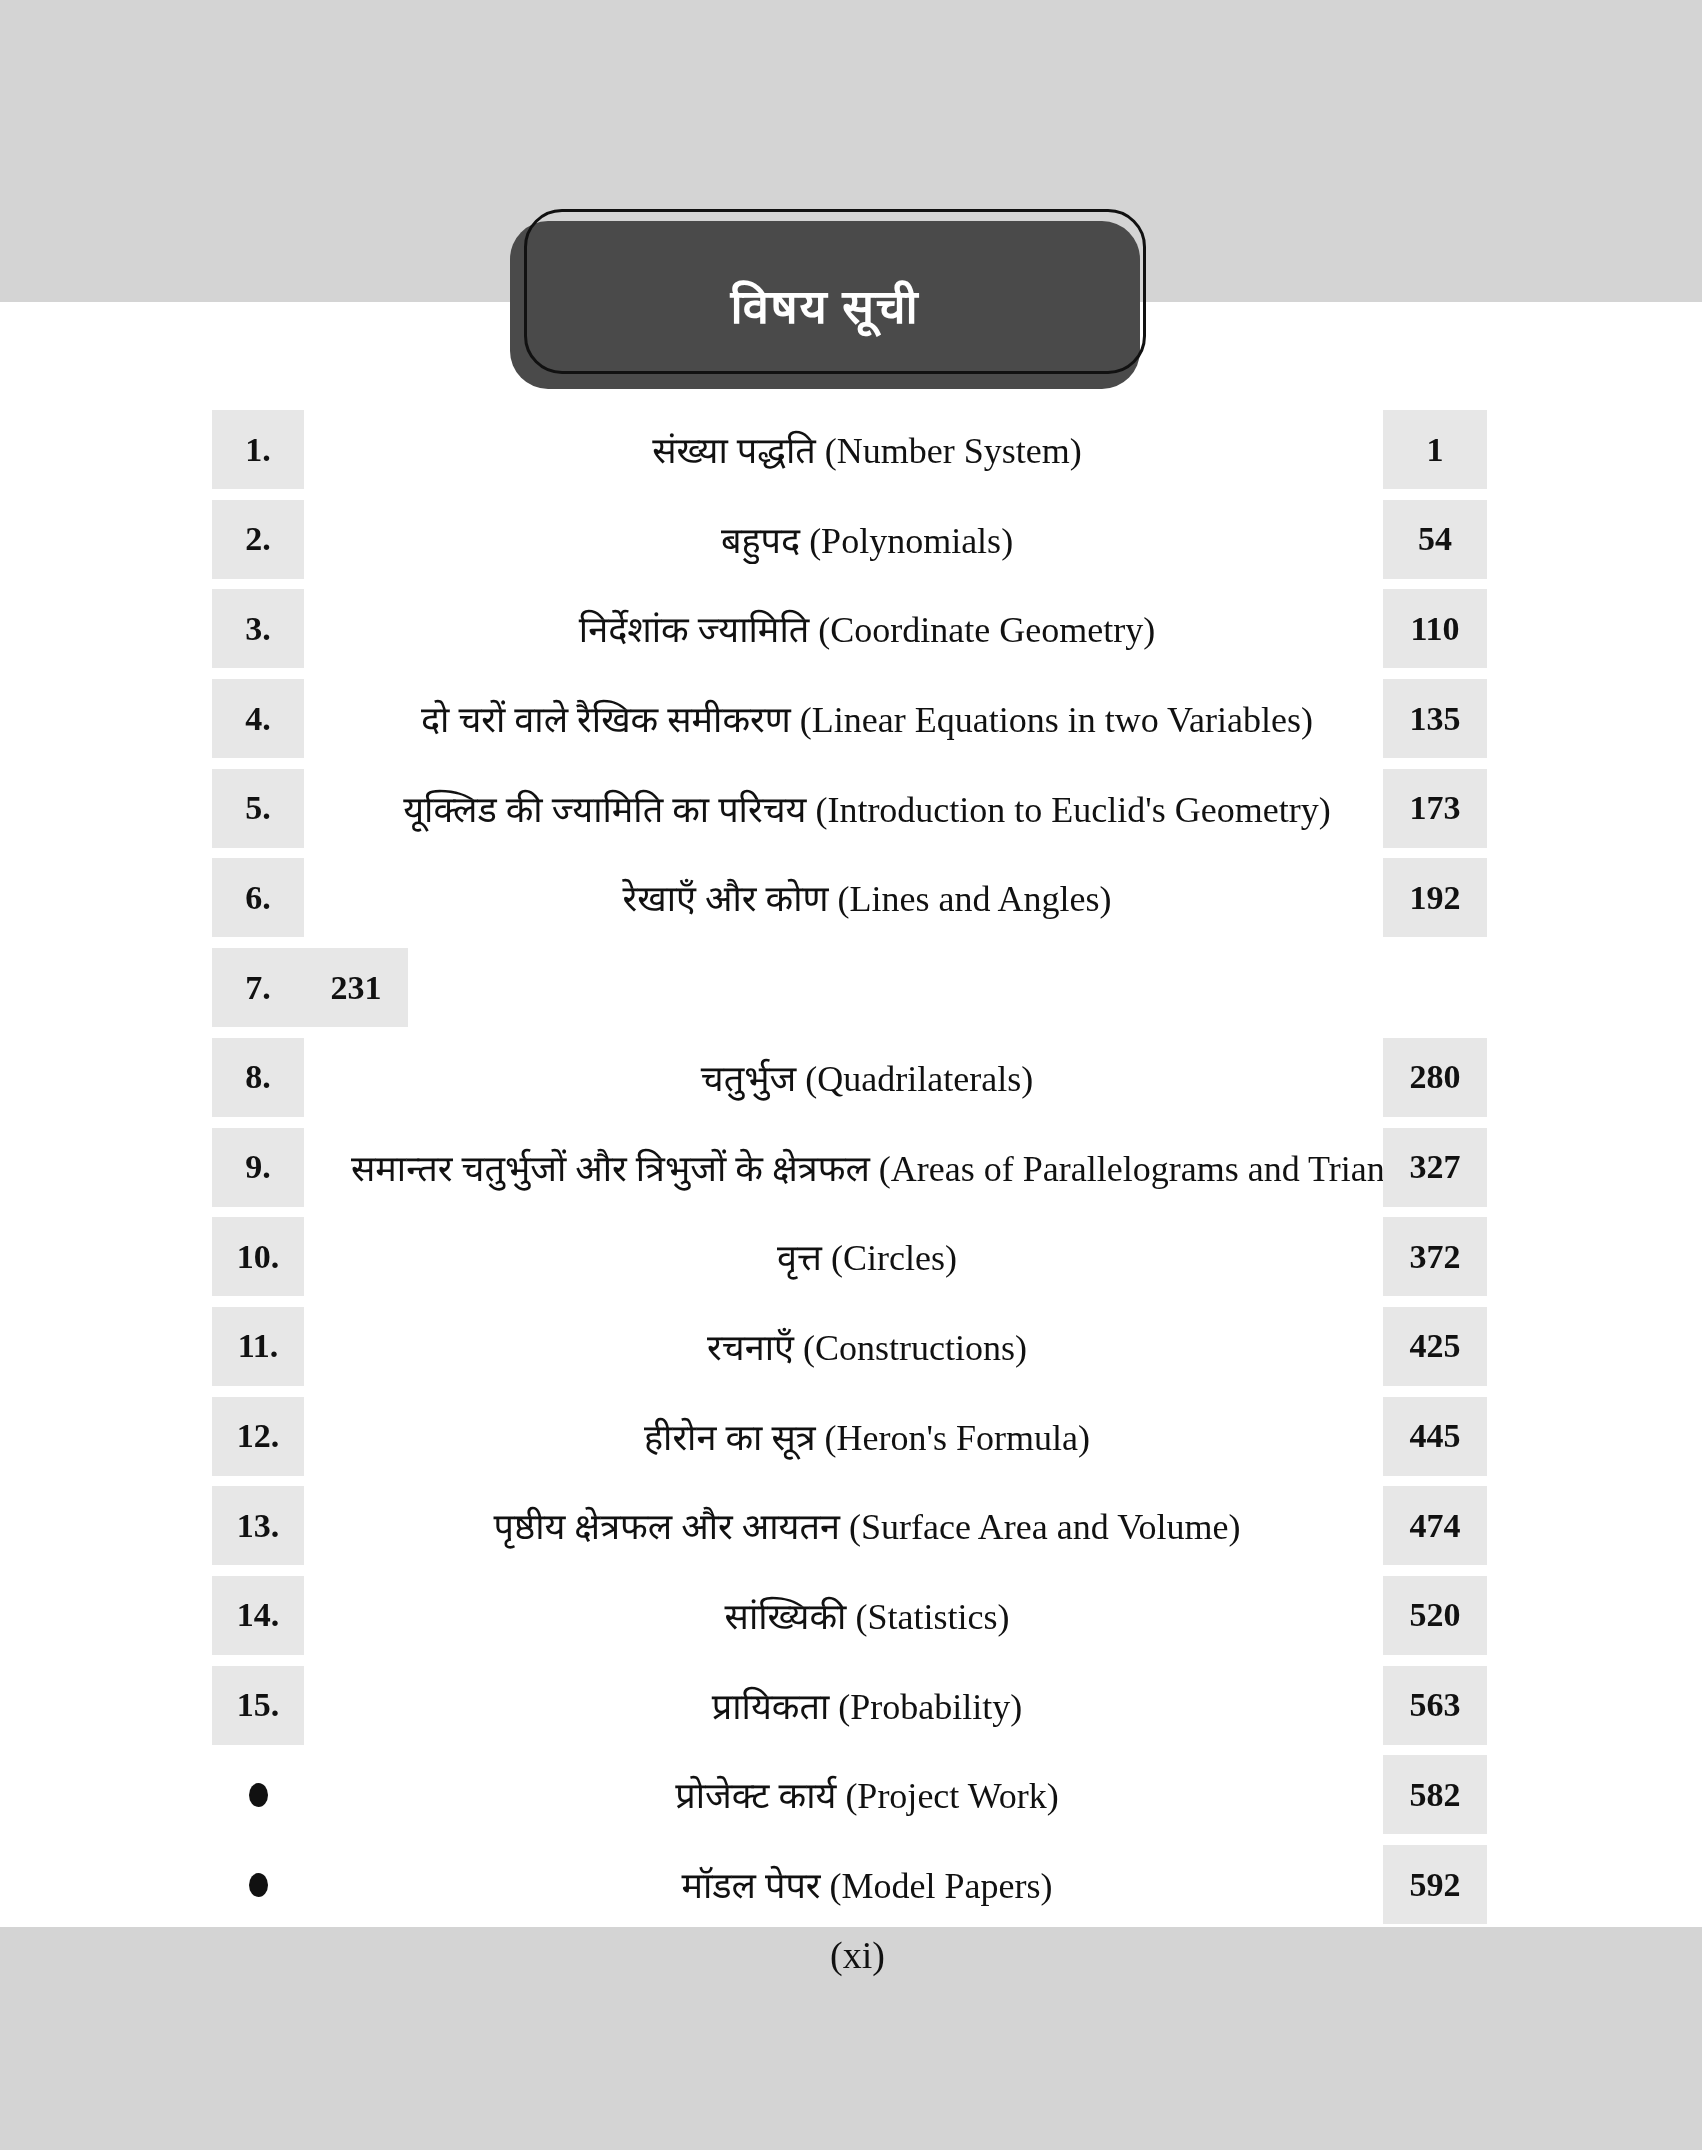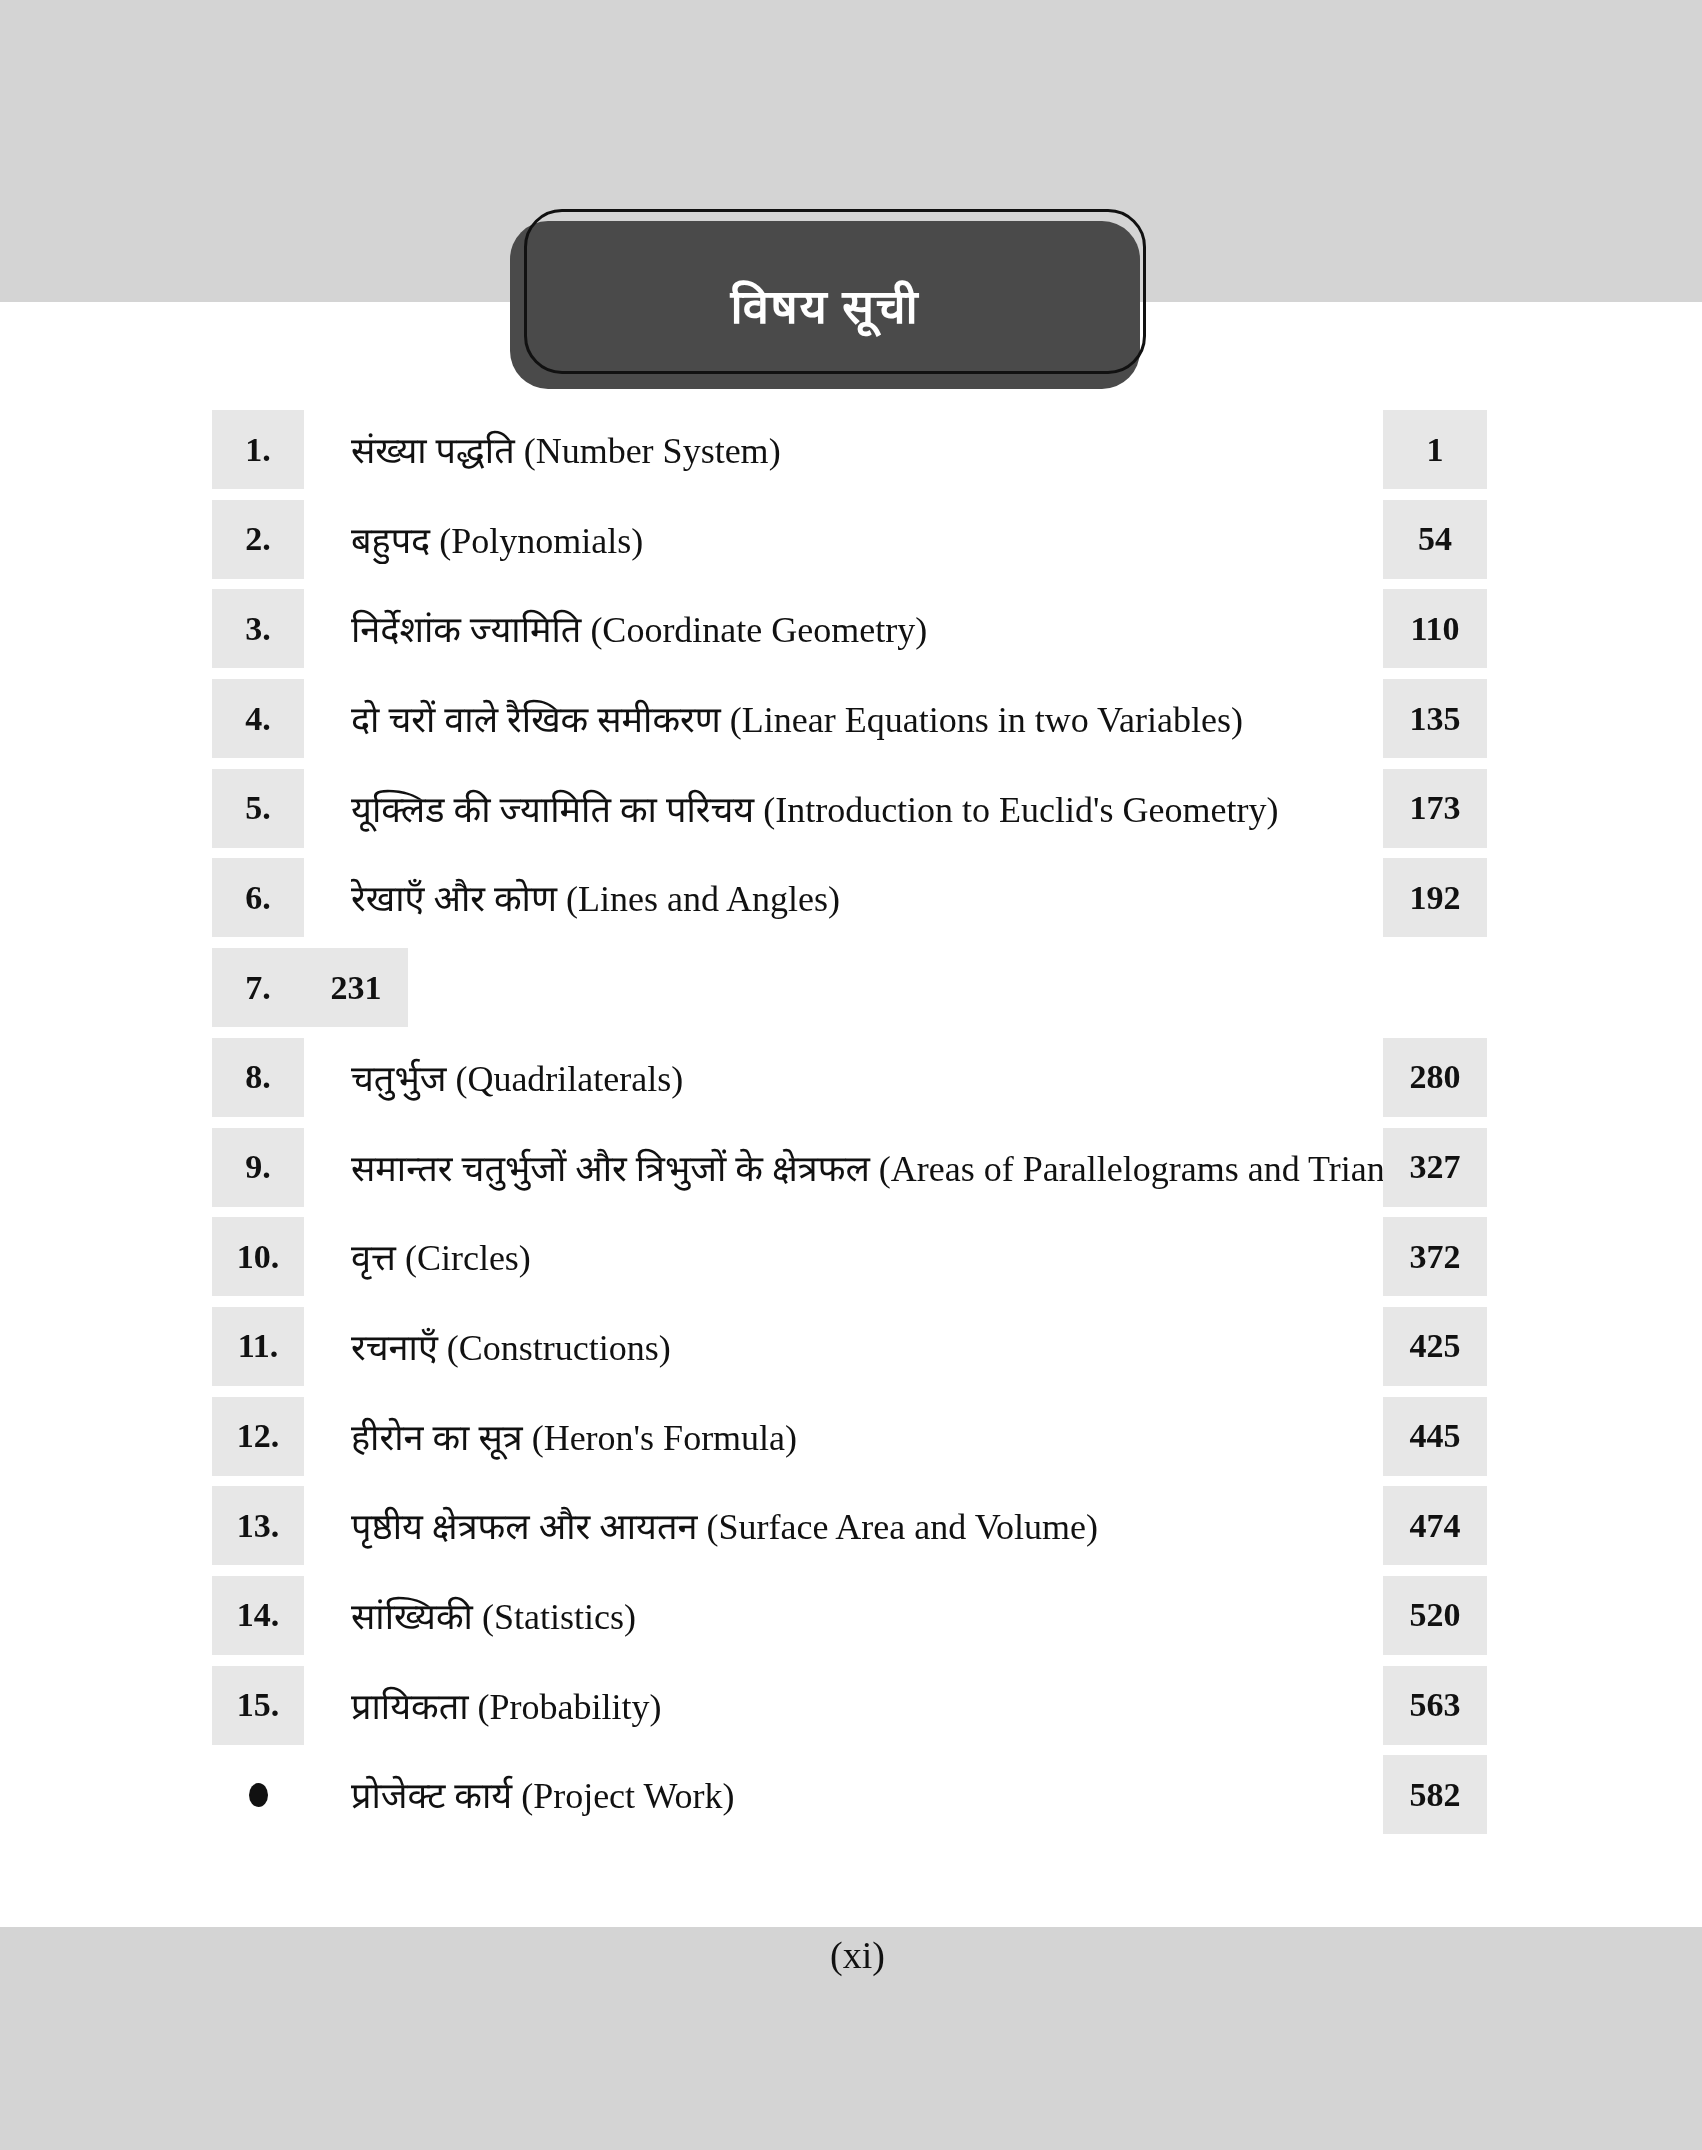--- a/index.html
+++ b/index.html
@@ -75,20 +75,21 @@
     border-radius: 50%;
     background: var(--text, #111111);
     display: inline-block;
   }
   .chapter-title {
     margin-left: 47px;
     white-space: nowrap;
     font-size: 36px;
     flex: 1 1 auto;
     overflow: hidden;
+    text-align: center;
   }
   .title-hi { font-family: "Liberation Serif", "DejaVu Sans", serif; }
   .title-en { font-family: "Liberation Serif", "DejaVu Serif", serif; }
   .page-cell {
     width: 104px; height: 79px;
     margin-right: 216px;
     background: var(--tile, #e7e7e7);
     display: flex; align-items: center; justify-content: center;
     font-weight: bold;
     font-size: 34px;
@@ -281,19 +282,30 @@
     <div class="marker-cell">
 
       <span class="dot"></span>
     </div>
     <div class="chapter-title">
       <span class="title-hi">प्रोजेक्ट कार्य </span>
       <span class="title-en">(Project Work)</span>
     </div>
     <div class="page-cell">582</div>
   </div>
+      <div class="row">
+    <div class="marker-cell">
+
+      <span class="dot"></span>
+    </div>
+    <div class="chapter-title">
+      <span class="title-hi">मॉडल पेपर </span>
+      <span class="title-en">(Model Papers)</span>
+    </div>
+    <div class="page-cell">592</div>
+  </div>
     </div>
 
   <div class="folio">(xi)</div>
 
   <div class="band-bottom"></div>
 </div>
 
 
 </body></html>

